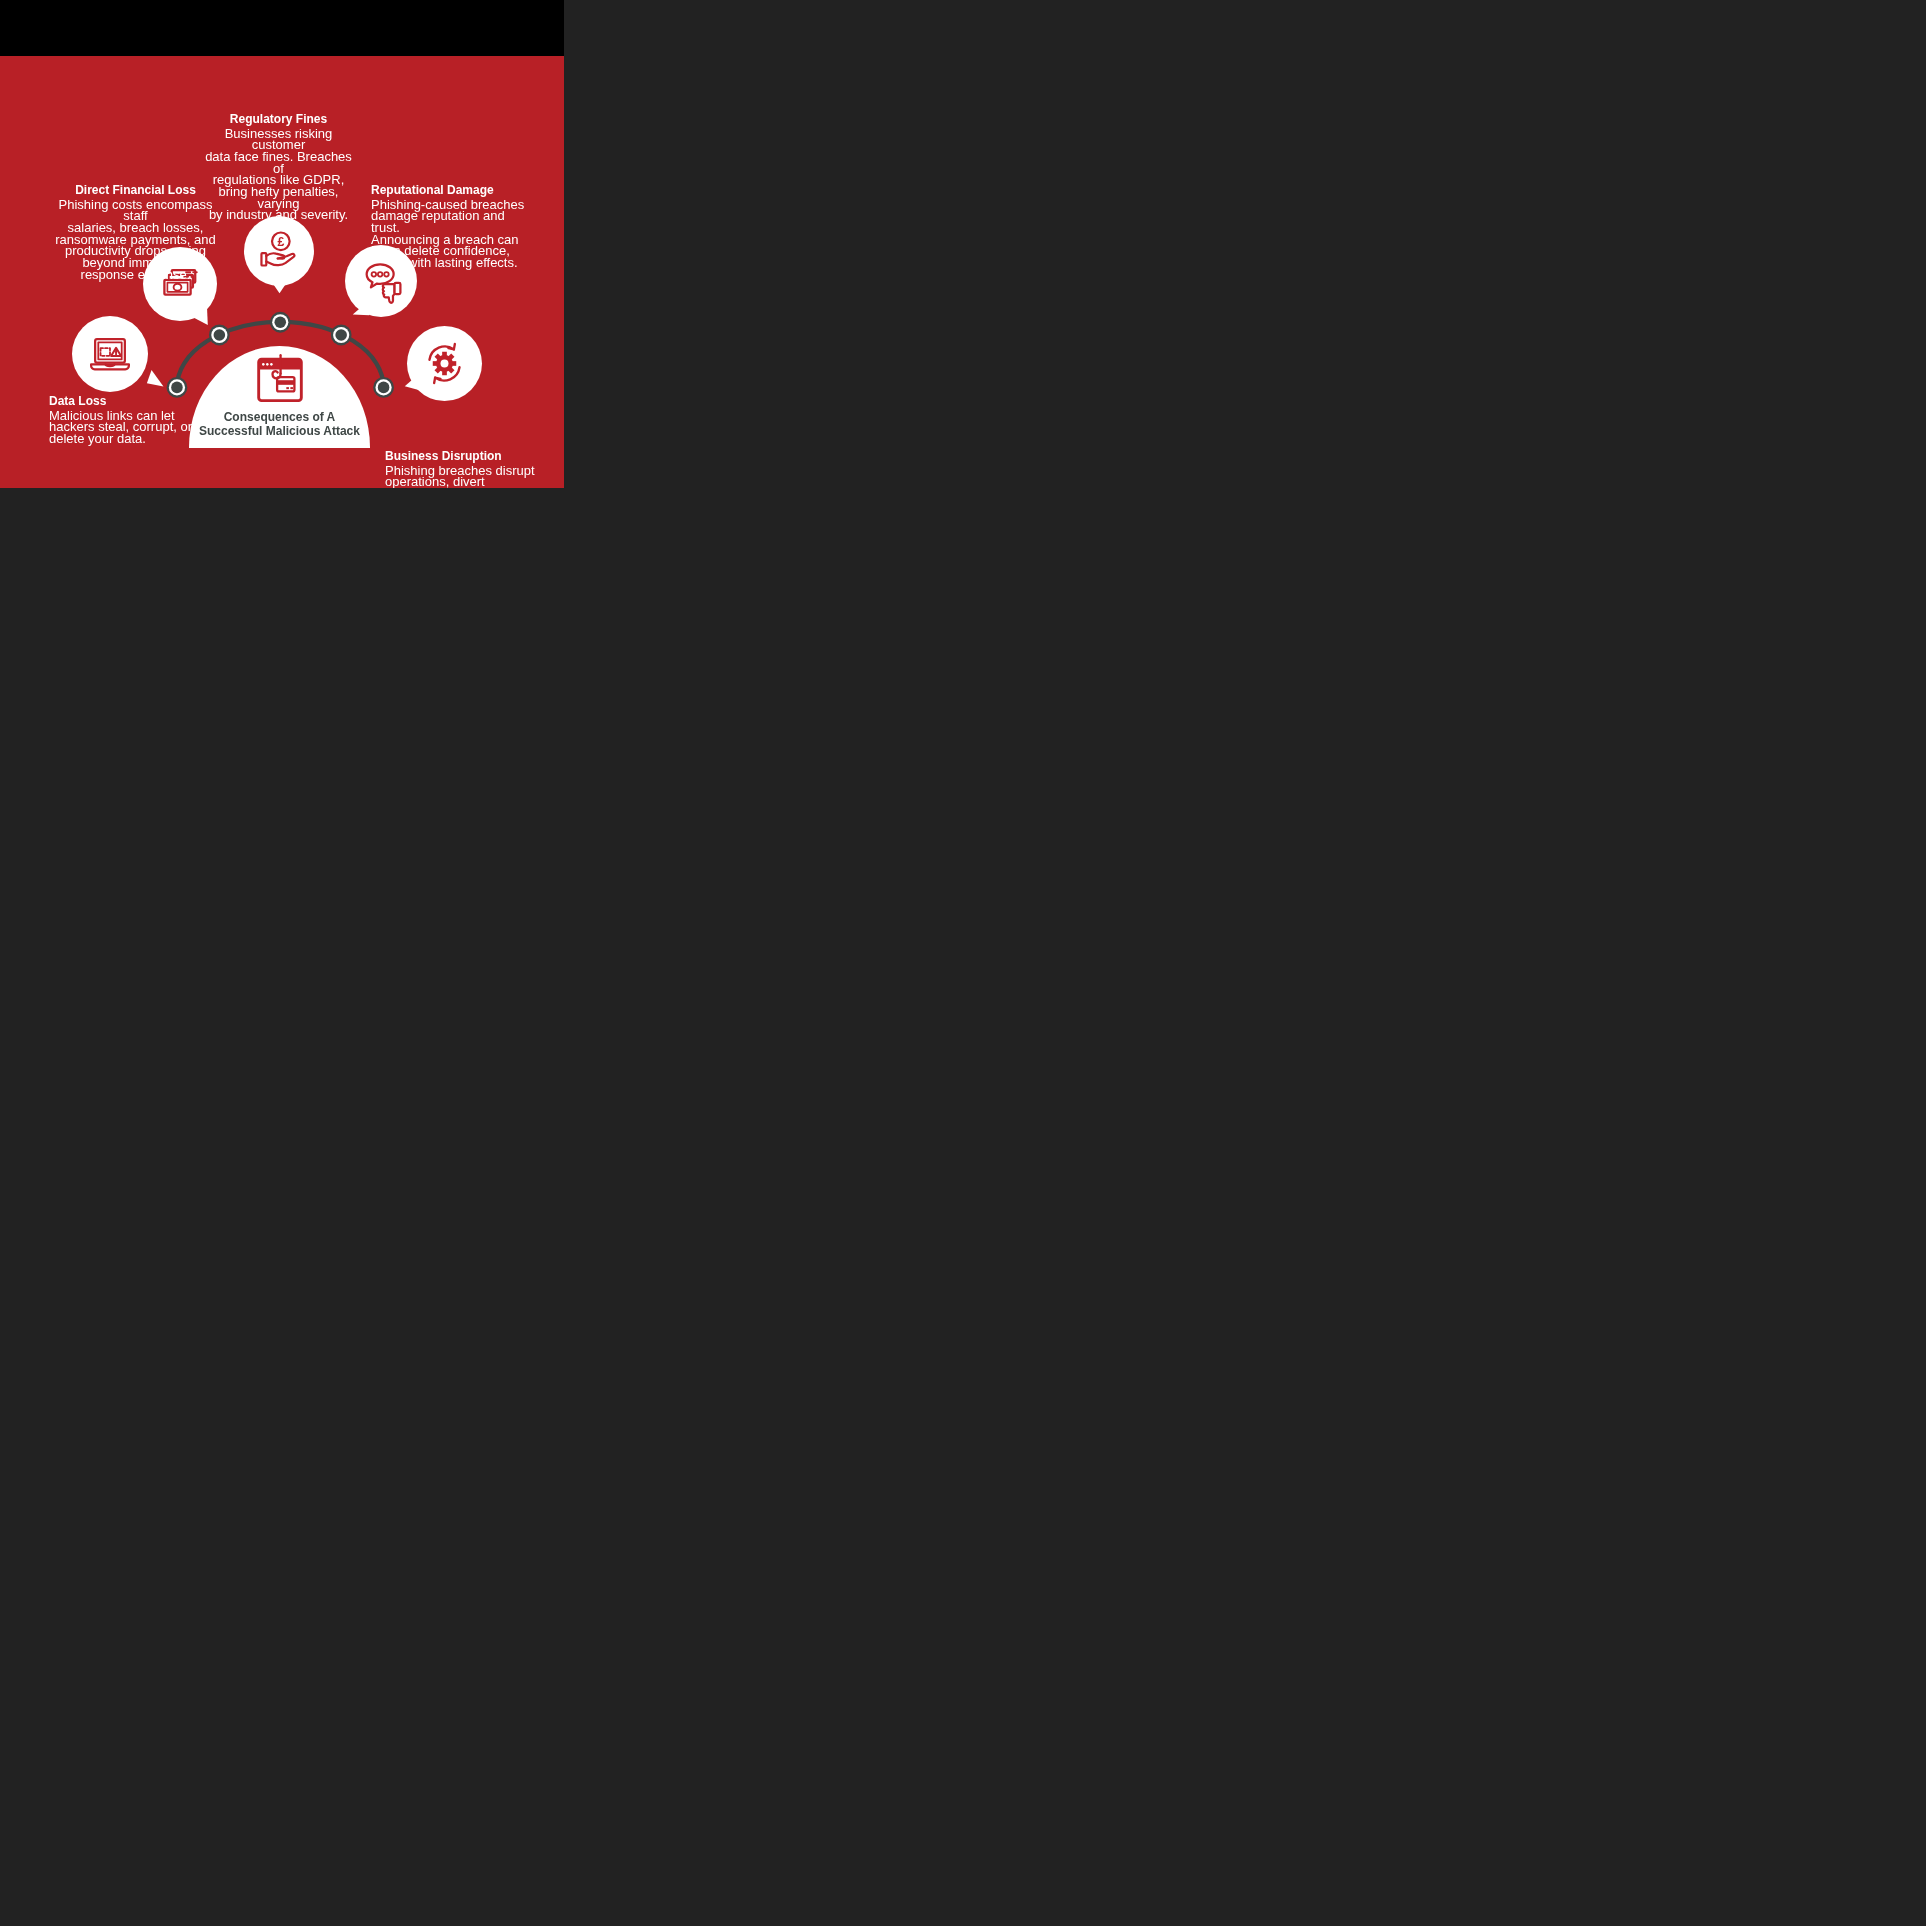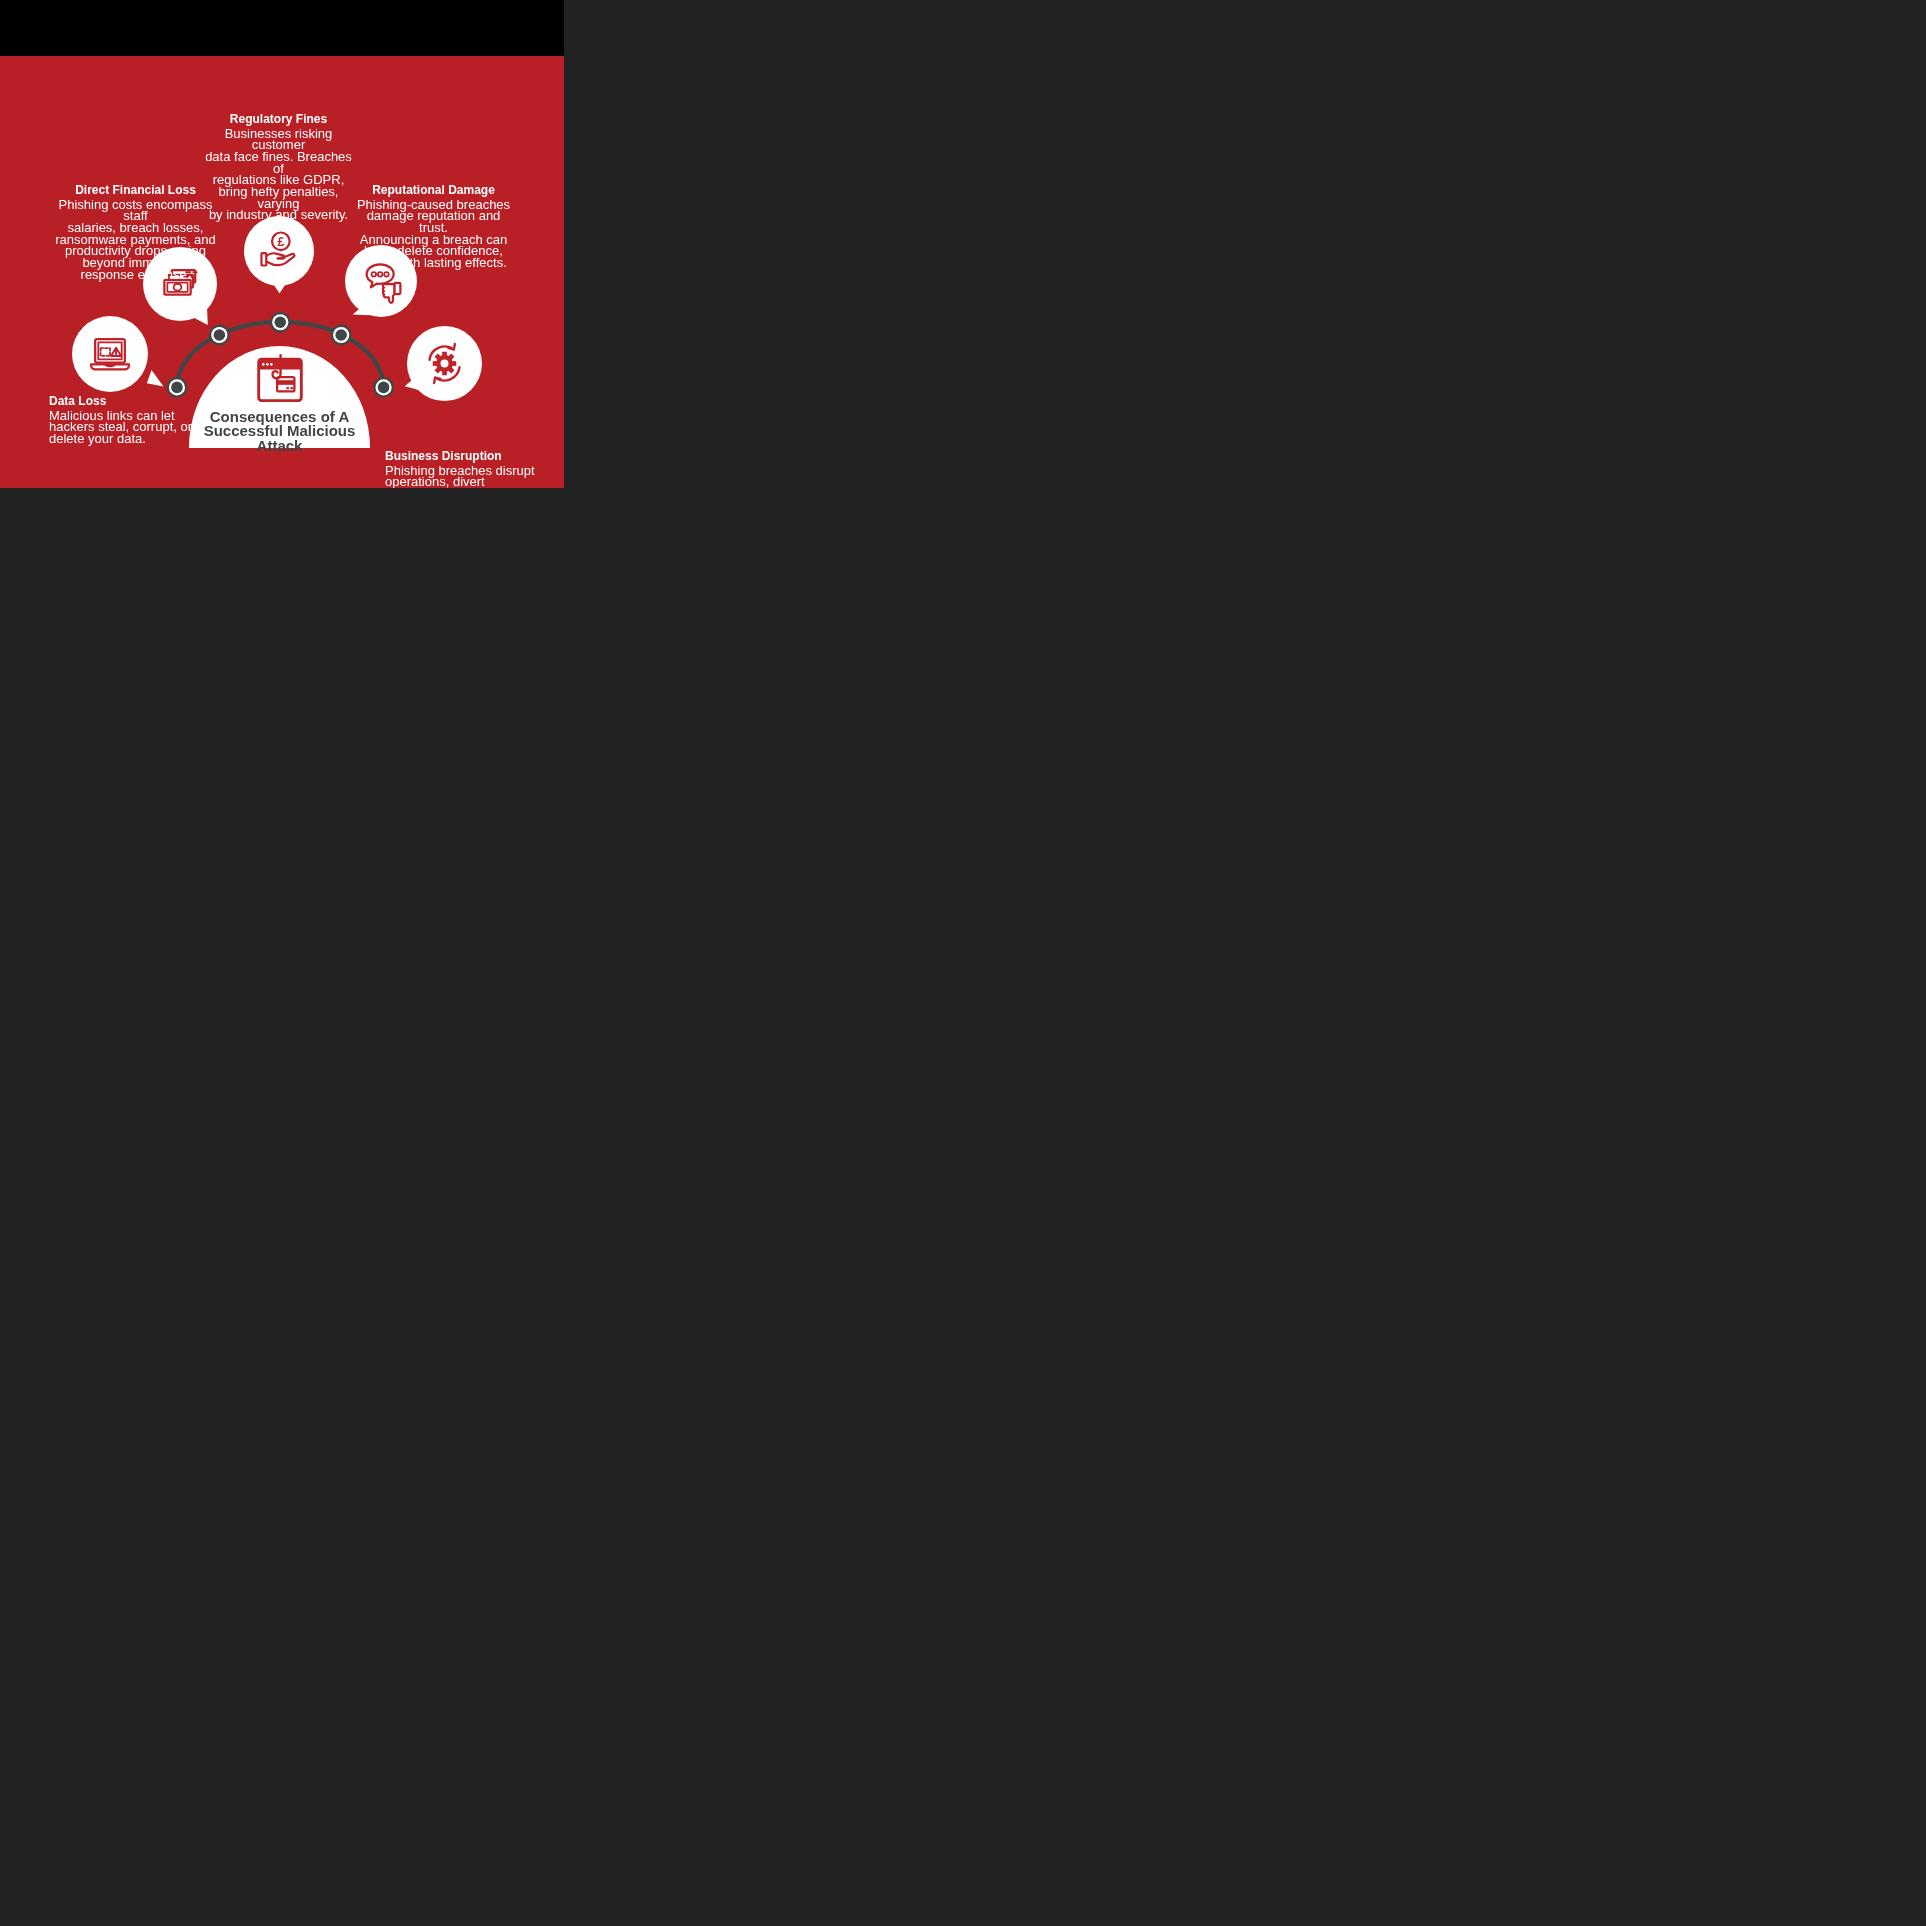--- a/index.html
+++ b/index.html
@@ -14,21 +14,21 @@
     font-size:25px;line-height:27px;font-weight:700;color:#3E4543;letter-spacing:-0.2px;
   }
   .title-panel h1 span{display:block;}
 
   .section{position:absolute;color:#FFFFFF;z-index:3;}
   .section h2{margin:0 0 1.5px 0;font-size:12px;line-height:14px;font-weight:700;}
   .section .line{display:block;font-size:13px;line-height:11.7px;font-weight:400;}
   .section.centered{text-align:center;}
   #sec-regulatory{left:203px;top:112px;width:151px;}
   #sec-dfl{left:49px;top:183px;width:173px;text-align:center;}
-  #sec-rep{left:356px;top:183px;width:155px;text-align:center;}
+  #sec-rep{left:371px;top:183px;width:155px;}
   #sec-rep .line.indent{padding-left:37px;}
   #sec-dataloss{left:49px;top:394px;width:146px;}
   #sec-bd{left:385px;top:401px;width:158px;margin-top:48px;}
 
   .overlay-svg{position:absolute;left:0;top:0;z-index:1;}
 
   .circle{
     position:absolute;background:#FFFFFF;border-radius:50%;
     display:flex;align-items:center;justify-content:center;z-index:2;
   }
@@ -37,21 +37,21 @@
   #c-fines{left:244px;top:216px;width:70px;height:70px;}
   #c-rep{left:345px;top:245px;width:72px;height:72px;}
   #c-gear{left:407px;top:326px;width:75px;height:75px;}
 
   .dome{
     position:absolute;left:189px;top:346px;width:181px;height:102px;background:#FFFFFF;
     border-radius:91px 91px 0 0 / 102px 102px 0 0;z-index:2;text-align:center;
   }
   .dome .dome-icon{margin-top:7.7px;}
   .dome-title{
-    margin-top:2.3px;font-size:15px;line-height:14.3px;font-weight:700;color:#3F4746;
+    margin-top:2.3px;font-size:12px;line-height:14.3px;font-weight:700;color:#3F4746;
   }
   .dome-title span{display:block;}
 </style>
 </head>
 <body>
 
 <div class="canvas">
 
   <div class="black-bar"></div>
 

